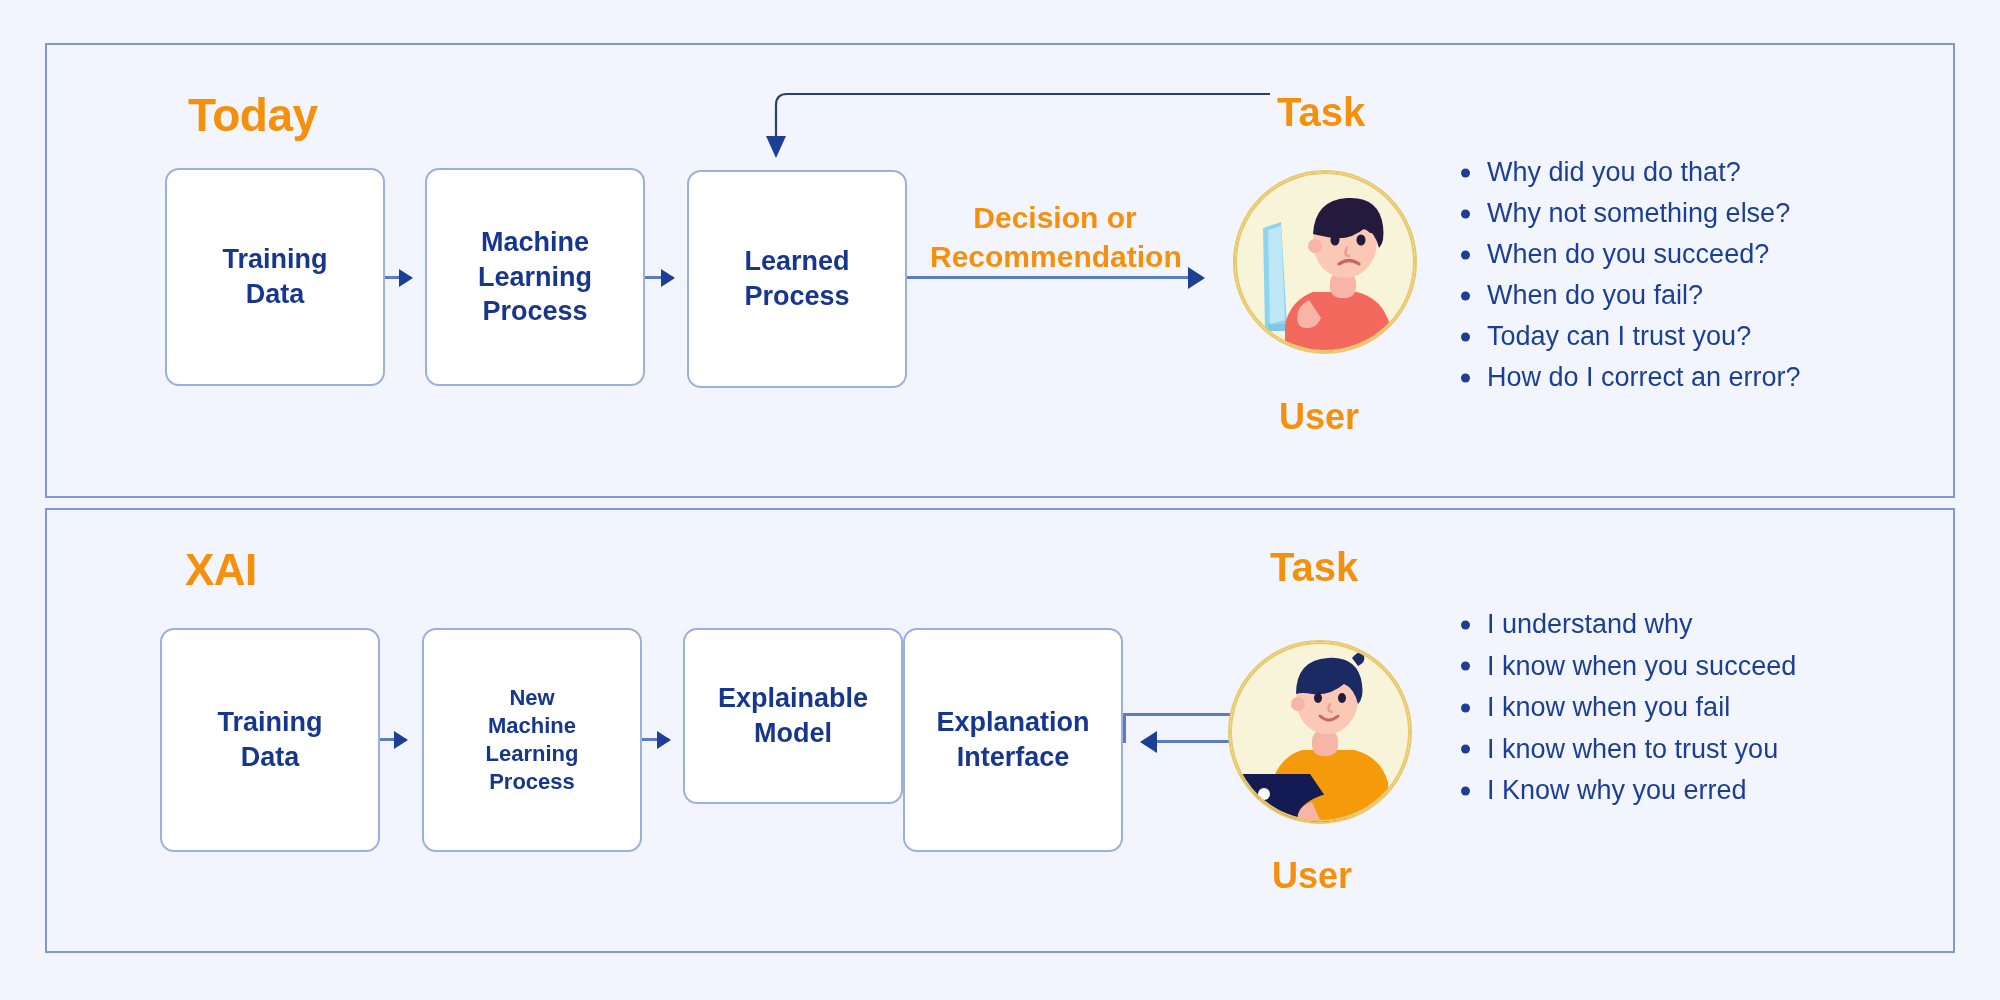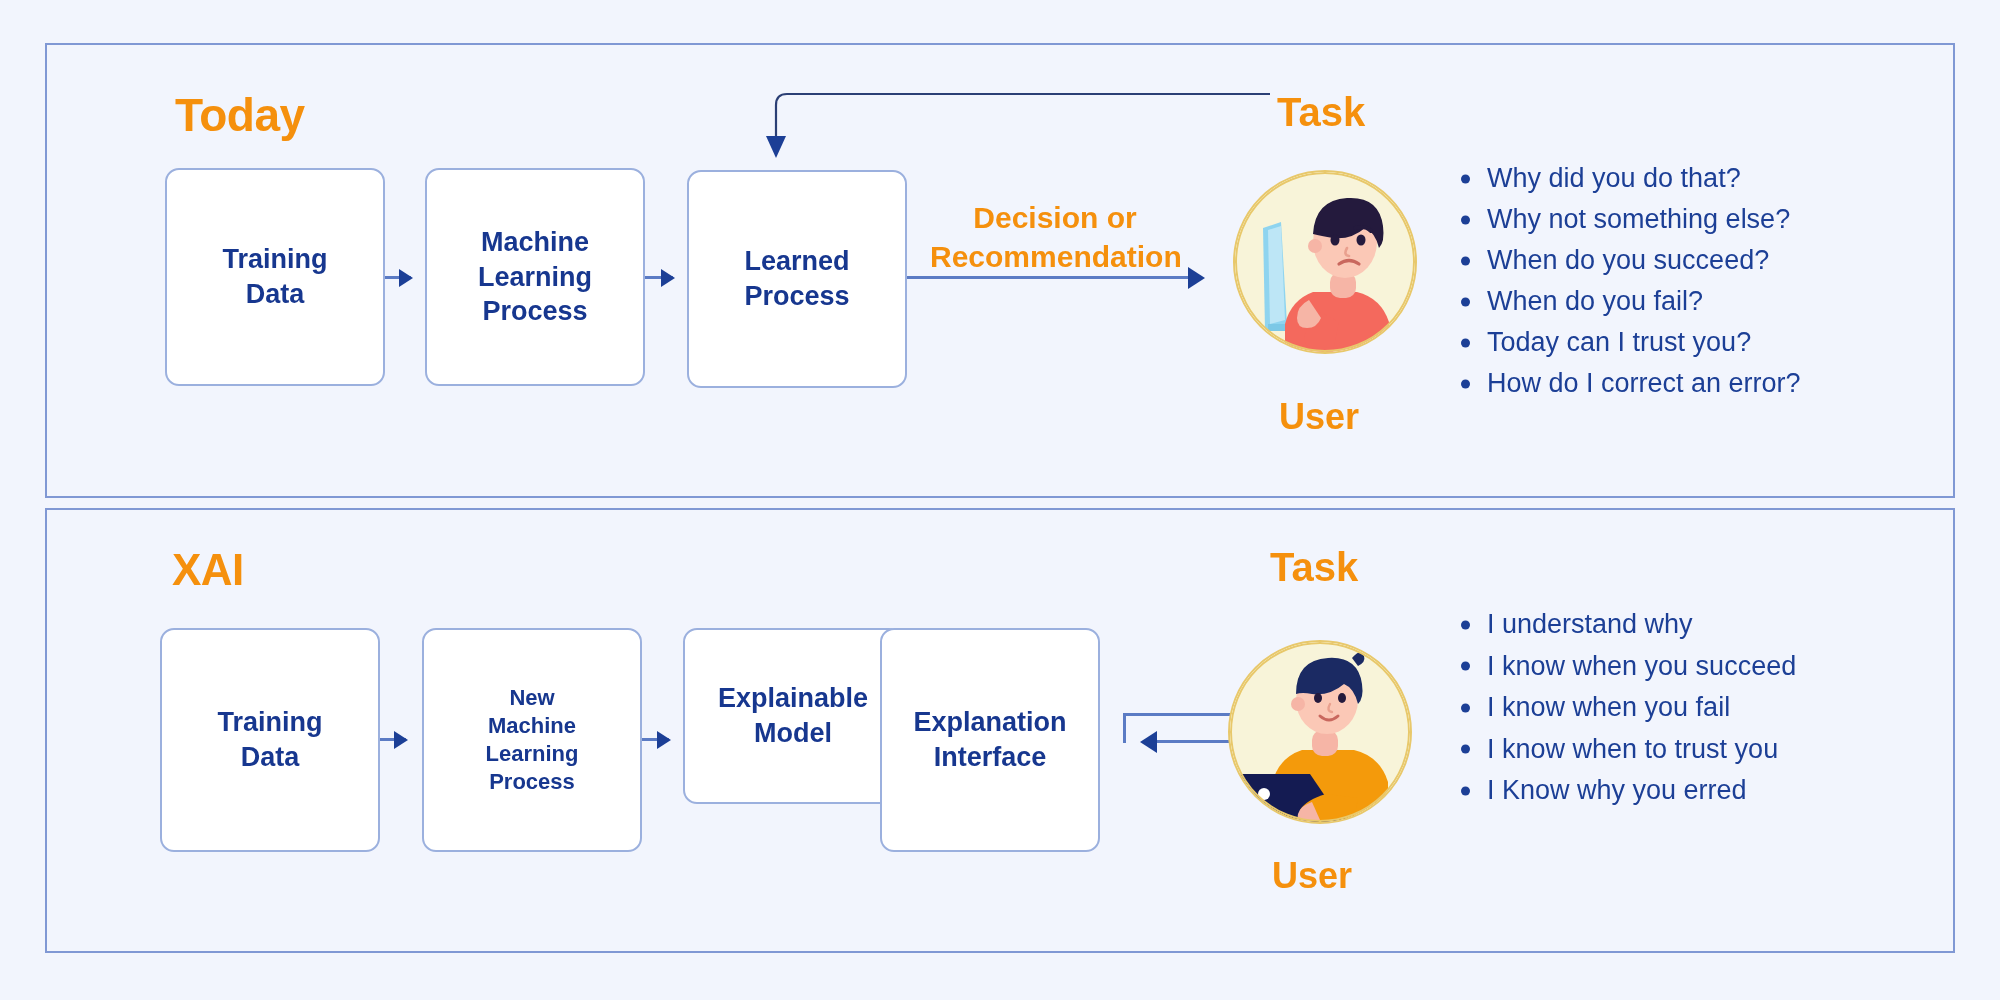--- a/index.html
+++ b/index.html
@@ -33,20 +33,21 @@
     width: 1910px;
     height: 445px;
   }
 
   .panel-title {
     position: absolute;
     color: #f5900d;
     font-weight: bold;
     letter-spacing: -0.5px;
     white-space: nowrap;
+    margin-left: 13px;
   }
   #title-today {
     left: 175px;
     top: 88px;
     font-size: 46px;
   }
   #title-xai {
     left: 172px;
     top: 545px;
     font-size: 44px;
@@ -69,21 +70,21 @@
 
   
   #box-training-data-1 { left: 165px; top: 168px; width: 220px; height: 218px; font-size: 27px; }
   #box-ml-process      { left: 425px; top: 168px; width: 220px; height: 218px; font-size: 27px; }
   #box-learned-func    { left: 687px; top: 170px; width: 220px; height: 218px; font-size: 27px; }
 
   
   #box-training-data-2 { left: 160px; top: 628px; width: 220px; height: 224px; font-size: 27px; }
   #box-new-ml-process  { left: 422px; top: 628px; width: 220px; height: 224px; font-size: 22px; }
   #box-explainable     { left: 683px; top: 628px; width: 220px; height: 176px; font-size: 27px; }
-  #box-explanation-ui  { left: 880px; top: 628px; width: 220px; height: 224px; font-size: 27px; }
+  #box-explanation-ui  { left: 903px; top: 628px; width: 220px; height: 224px; font-size: 27px; }
 
   
   .mini-arrow {
     position: absolute;
     height: 3px;
     background: #5b7bc4;
   }
   .mini-arrow::after {
     content: "";
     position: absolute;
@@ -232,21 +233,21 @@
     left: 6px;
     top: 50%;
     transform: translateY(-50%);
     width: 9px;
     height: 9px;
     border-radius: 50%;
     background: #1c3f96;
   }
   #list-today {
     left: 1455px;
-    top: 158px;
+    top: 152px;
     font-size: 27px;
     line-height: 41px;
   }
   #list-xai {
     left: 1455px;
     top: 604px;
     font-size: 27px;
     line-height: 41.5px;
   }
 </style>

